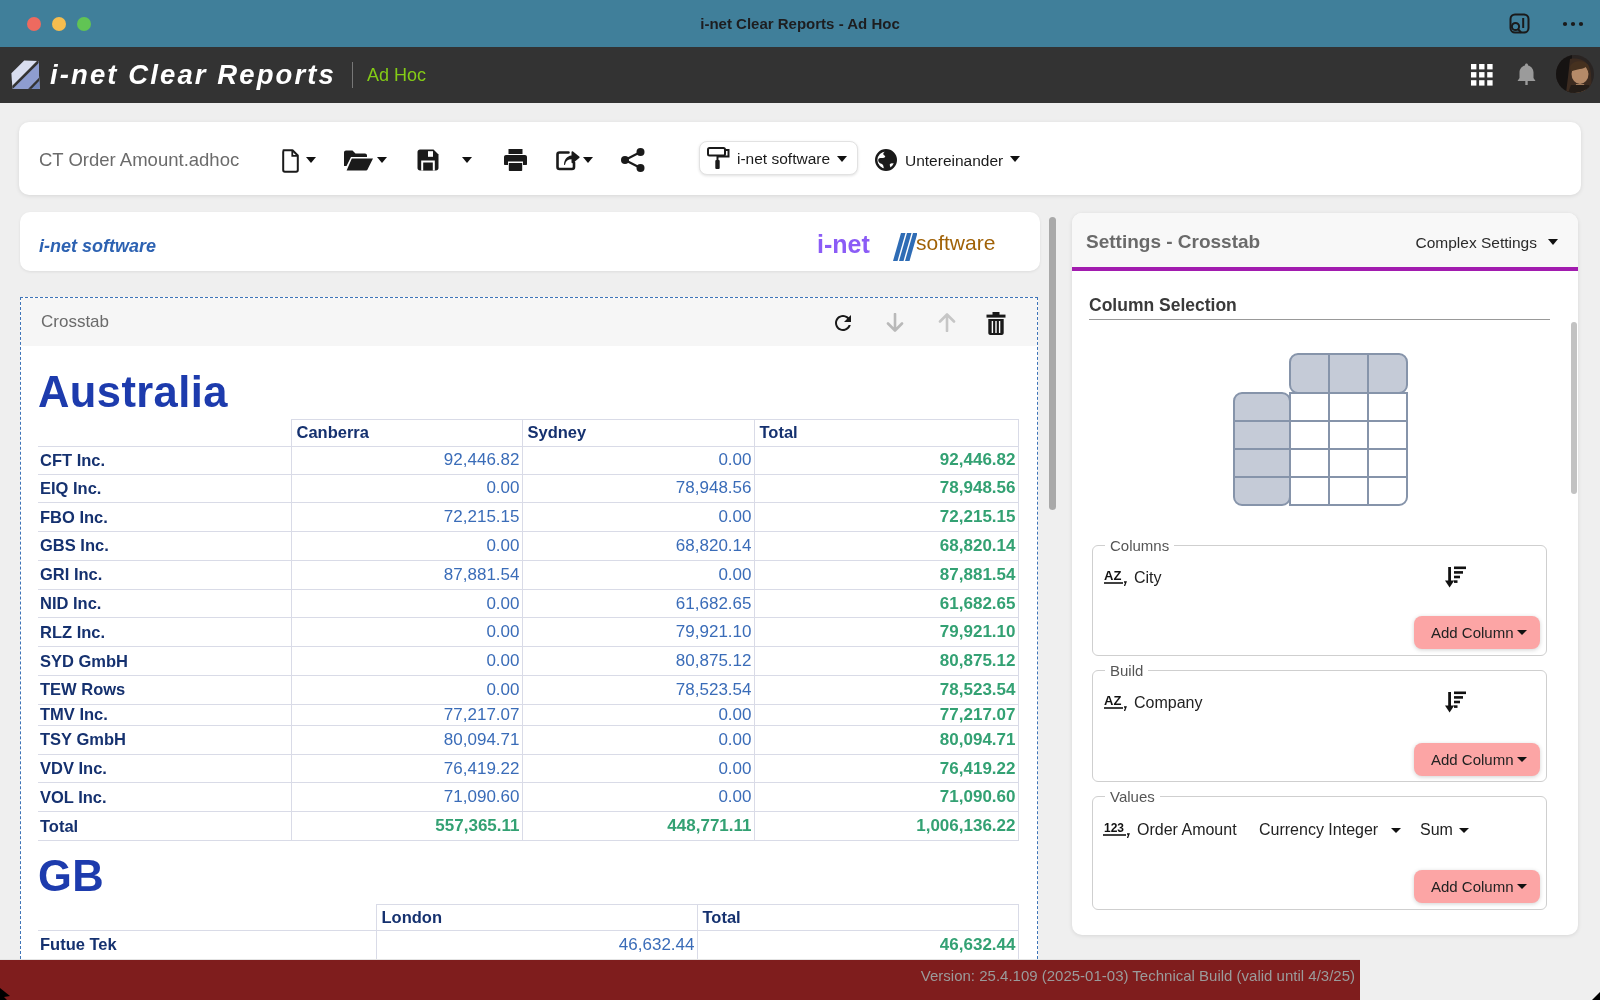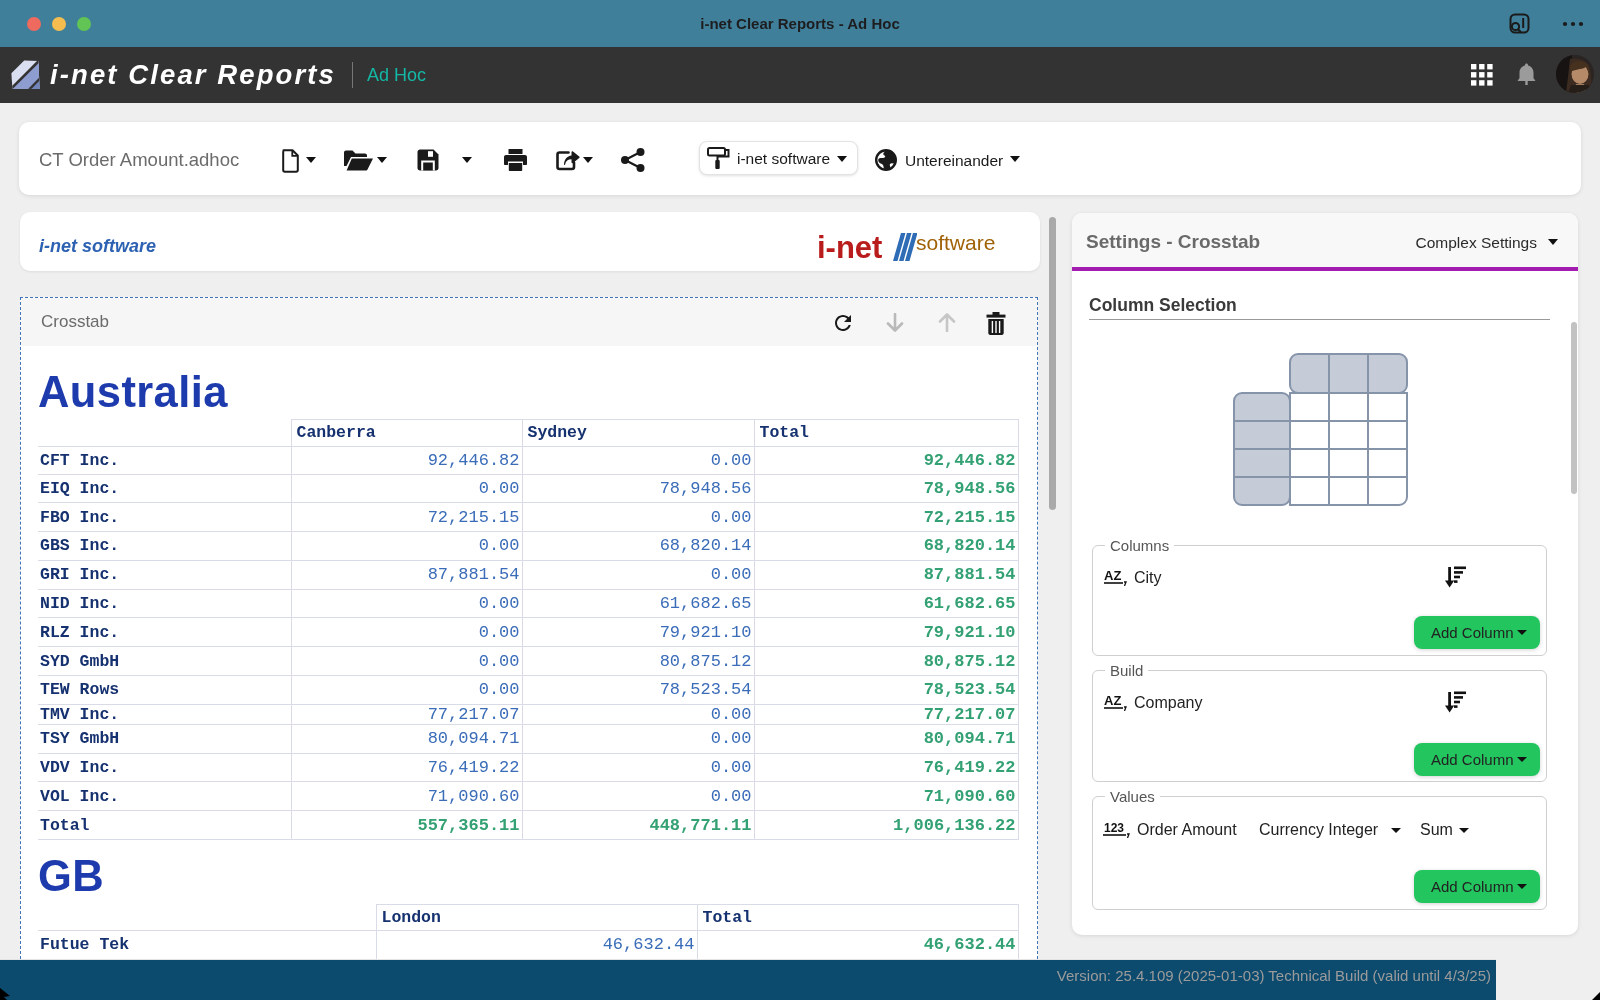--- a/index.html
+++ b/index.html
@@ -9,63 +9,63 @@
 
 
 .tb { position:absolute; left:0; top:0; width:1600px; height:47px; background:#407f9a; }
 .light { position:absolute; top:17px; width:14px; height:14px; border-radius:50%; }
 .tb-title { position:absolute; top:0; left:0; width:1600px; height:47px; line-height:47px; text-align:center; font-size:15px; font-weight:600; color:#1d1d1f; }
 
 
 .ab { position:absolute; left:0; top:47px; width:1600px; height:56px; background:#333333; }
 .ab-title { position:absolute; left:50px; top:12px; font-size:27.5px; font-weight:700; font-style:italic; color:#ffffff; letter-spacing:2.1px; }
 .ab-sep { position:absolute; left:352px; top:15px; width:1px; height:26px; background:#777; }
-.ab-sub { position:absolute; left:367px; top:18px; font-size:18px; color:#14b8a6; }
+.ab-sub { position:absolute; left:367px; top:18px; font-size:18px; color:#84cc16; }
 
 
 .tc { position:absolute; left:19px; top:122px; width:1562px; height:73px; background:#fff; border-radius:10px; box-shadow:0 1px 4px rgba(0,0,0,0.10); }
 .tc-name { position:absolute; left:39px; top:149px; font-size:18.5px; color:#6b6b6b; }
 .caret { position:absolute; width:0; height:0; border-left:5.5px solid transparent; border-right:5.5px solid transparent; border-top:6px solid #111; }
 .rbtn { position:absolute; left:699px; top:141px; width:159px; height:34px; background:#fff; border:1px solid #e2e2e2; border-radius:8px; box-shadow:0 1px 3px rgba(0,0,0,0.12); }
 .rbtn-txt { position:absolute; left:737px; top:150px; font-size:15.5px; color:#1a1a1a; }
 .glb-txt { position:absolute; left:905px; top:152px; font-size:15.5px; color:#1a1a1a; }
 
 
 .pc { position:absolute; left:20px; top:212px; width:1020px; height:59px; background:#fff; border-radius:10px; box-shadow:0 1px 3px rgba(0,0,0,0.08); }
 .pc-left { position:absolute; left:19px; top:24px; font-size:18px; font-weight:700; font-style:italic; color:#2d62b2; }
 
 
 .xp { position:absolute; left:20px; top:297px; width:1018px; height:662px; background:#fff; border:1.6px dashed #3e74b8; border-bottom:none; }
 .xph { position:absolute; left:0; top:0; width:100%; height:48px; background:#f6f6f6; }
 .xph-t { position:absolute; left:20px; top:14px; font-size:17px; color:#6b6b6b;text-align:center; }
 .h1 { position:absolute; left:38px; font-size:43.5px; font-weight:700; color:#1d3bad; letter-spacing:0.4px; }
 
 
-table.x { border-collapse:collapse; position:absolute; table-layout:fixed;font-family:Liberation Mono, monospace; }
+table.x { border-collapse:collapse; position:absolute; table-layout:fixed; }
 table.x td, table.x th { border:1px solid #d9dbe7; font-size:16.5px; padding:0 3px; overflow:hidden; white-space:nowrap; }
 table.x th { color:#15316f; text-align:left; font-weight:700; padding-left:5px; }
 table.x td.lbl { color:#15316f; font-weight:700; border-left:none; padding-left:2px; }
 table.x td.v { color:#3a6cb8; text-align:right; font-size:17px; padding:0 2px; }
 table.x td.g { color:#33a173; font-weight:700; text-align:right; font-size:17px; padding:0 2px; }
 table.x tr.hr0 th.e { border:none; }
 
 
 .sc { position:absolute; left:1072px; top:213px; width:506px; height:722px; background:#fff; border-radius:10px; box-shadow:0 1px 4px rgba(0,0,0,0.10); }
 .sch { position:absolute; left:0; top:0; width:100%; height:58px; background:#f8f8f8; border-bottom:4px solid #a21caf; border-radius:10px 10px 0 0; }
 .sch-t { position:absolute; left:14px; top:18px; font-size:19px; font-weight:700; color:#6a6a6a; }
 .sch-r { position:absolute; right:41px; top:21px; font-size:15.5px; color:#2b2b2b; }
 .cs-t { position:absolute; left:17px; top:82px; font-size:17.5px; font-weight:700; color:#3a3a3a; }
 .cs-hr { position:absolute; left:17px; top:106px; width:461px; height:1px; background:#999; }
 .fs { position:absolute; left:20px; width:455px; border:1px solid #cfcfcf; border-radius:6px; }
 .fs-lg { position:absolute; left:12px; top:-9px; background:#fff; padding:0 5px; font-size:15px; color:#555; }
 .fs-item { position:absolute; left:12px; font-size:16px; color:#222; }
-.addbtn { position:absolute; width:126px; height:33px; background:#22c55e; border-radius:8px; box-shadow:0 1px 4px rgba(0,0,0,0.18); font-size:15px; color:#222; line-height:33px; padding-left:17px; }
-
-
-.ft { position:absolute; left:0; top:959px; width:1496px; height:41px; background:#0c4a6e; border-top:1px solid #e4e4e4; }
+.addbtn { position:absolute; width:126px; height:33px; background:#fca5a5; border-radius:8px; box-shadow:0 1px 4px rgba(0,0,0,0.18); font-size:15px; color:#222; line-height:33px; padding-left:17px; }
+
+
+.ft { position:absolute; left:0; top:959px; width:1360px; height:41px; background:#7f1d1d; border-top:1px solid #e4e4e4; }
 .ft-t { position:absolute; right:5px; top:7px; font-size:15px; color:#9b9b9b; }
 
 
 .sb1 { position:absolute; left:1049px; top:217px; width:7px; height:293px; border-radius:4px; background:#a9a9a9; }
 .sb2 { position:absolute; left:1571px; top:322px; width:6px; height:172px; border-radius:3px; background:#c2c2c2; }
 </style>
 </head>
 <body>
 
 <div class="tb">
@@ -195,21 +195,21 @@
 
 <svg class="abs" style="left:875px; top:149px;" width="22" height="22" viewBox="0 0 22 22">
   <circle cx="11" cy="11" r="9.8" fill="none" stroke="#1a1a1a" stroke-width="2.4"></circle>
   <path d="M11,1.5 C8,4 7.5,5 9.5,6.5 C11.5,8 9,9.5 6.5,9 C4,8.5 2.5,10 3.5,12.5 C4.5,15 7,14 8,16 C9,18 8,20 11,20.5 C14,21 16,19 15,17 C14,15 16,14 18,14.5 C20,15 20.5,13 20.5,11 C20.5,7 18,3 14,1.8 Z" fill="#1a1a1a"></path>
 </svg>
 <div class="glb-txt">Untereinander</div>
 <div class="caret" style="left:1010px; top:156px;"></div>
 
 <div class="pc">
   <div class="pc-left">i-net software</div>
-  <div class="abs" style="left:797px; top:18px; font-size:31px; font-weight:700; color:#b91c1c;text-align:center;">i-net</div>
+  <div class="abs" style="left:797px; top:18px; font-size:25px; font-weight:700; color:#8b5cf6;text-align:center;">i-net</div>
   <svg class="abs" style="left:873px; top:20px;" width="24" height="30" viewBox="0 0 24 30">
     <g fill="#2e6cb5">
       <polygon points="8,1 12.5,1 4.5,29 0,29"></polygon>
       <polygon points="14,1 18.5,1 10.5,29 6,29"></polygon>
       <polygon points="20,1 24.5,1 16.5,29 12,29"></polygon>
     </g>
   </svg>
   <div class="abs" style="left:896px; top:19px; font-size:21px; color:#a16207;">software</div>
 </div>
 

